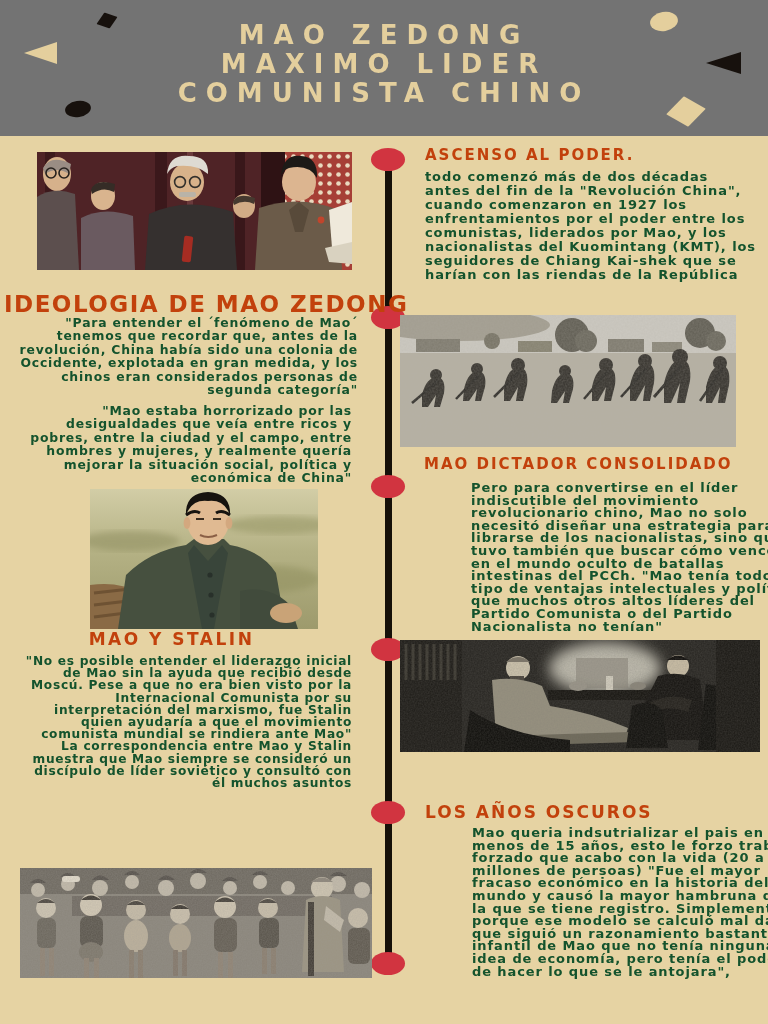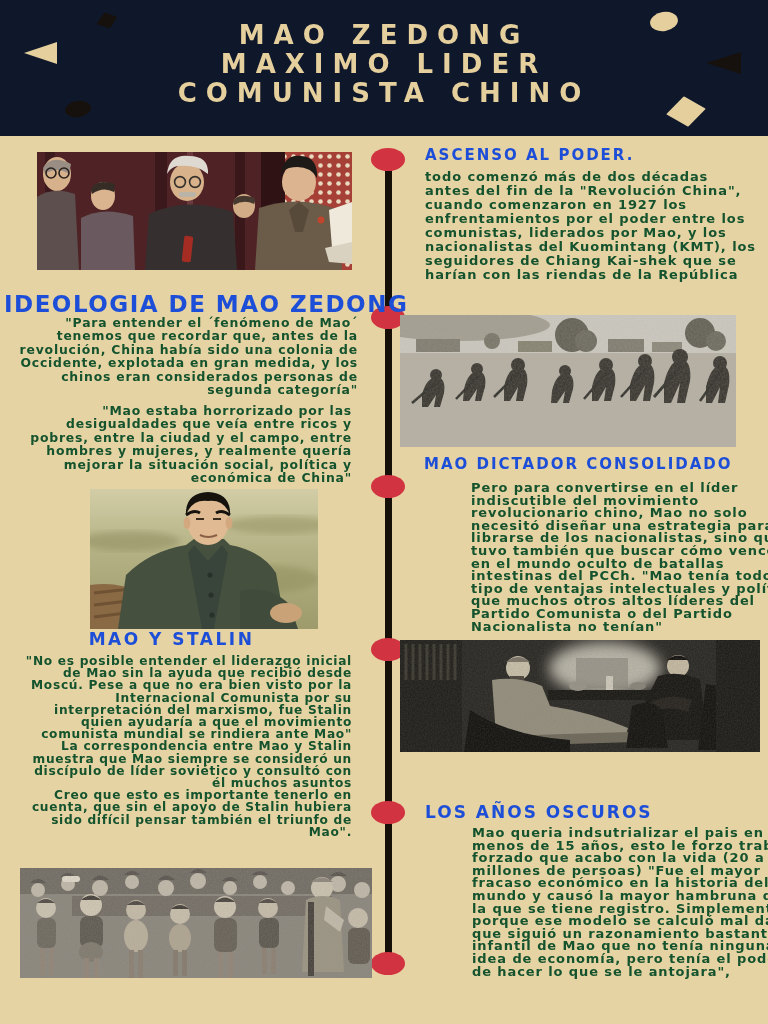--- a/index.html
+++ b/index.html
@@ -2,37 +2,37 @@
 <html><head>
 <meta charset="utf-8">
 <style>
   html,body{margin:0;padding:0;}
   #poster{
     position:relative;width:768px;height:1024px;overflow:hidden;
     background:#e6d3a3;
     font-family:"DejaVu Sans","Liberation Sans",sans-serif;
   }
   
-  .header{position:absolute;left:0;top:0;width:768px;height:136px;background:#0f172a;}
+  .header{position:absolute;left:0;top:0;width:768px;height:136px;background:#737373;}
   .title{
     position:absolute;left:0;top:21px;width:768px;text-align:center;
     color:#e4cf9d;font-weight:bold;font-size:26px;line-height:29px;letter-spacing:9px;
   }
   
   .shape{position:absolute;}
   .blk{background:#17110d;}
   .crm{background:#e4cf9d;}
   .tri-left{clip-path:polygon(0 50%,100% 0,100% 100%);}
   .diamond{clip-path:polygon(50% 0,100% 50%,50% 100%,0 50%);}
   .ellipse{border-radius:50%;}
   
   .tl-line{position:absolute;left:385px;top:158px;width:7px;height:810px;background:#161009;}
   .tl-dot{position:absolute;left:371px;width:34px;height:23px;border-radius:50%;background:#d13440;}
   
-  .sec-title{position:absolute;color:#1d4ed8;font-weight:bold;letter-spacing:1.5px;white-space:nowrap;}
+  .sec-title{position:absolute;color:#c2410c;font-weight:bold;letter-spacing:1.5px;white-space:nowrap;}
   .body-txt{position:absolute;color:#14532d;font-weight:bold;}
   .body-txt p{margin:0;}
   .r-align{text-align:right;}
   .left-col{font-size:12.4px;line-height:13.4px;letter-spacing:0.8px;}
   .stalin-col{font-size:12.2px;line-height:12.2px;letter-spacing:0.7px;}
   .right-col{font-size:13px;line-height:14px;letter-spacing:0.9px;}
   .tight{line-height:12.6px;margin-left:47px;}
   .photo{position:absolute;display:block;}
 </style>
 </head>
@@ -146,21 +146,20 @@
     <path d="M106 30 L114 30 M123 30 L131 30" stroke="#3a2d20" stroke-width="2.2"></path>
     <path d="M110 46 Q118 50 127 46" stroke="#8a5f45" stroke-width="2" fill="none"></path>
     <ellipse cx="97" cy="34" rx="3.4" ry="6" fill="#d3a87f"></ellipse>
     <ellipse cx="139" cy="34" rx="3.4" ry="6" fill="#d3a87f"></ellipse>
   </svg>
 
   <div class="sec-title" style="left:0;top:629px;width:343px;text-align:center;font-size:17px;letter-spacing:2.5px;">MAO Y STALIN</div>
   <div class="body-txt stalin-col r-align" style="left:25px;top:655px;width:327px;">
     <p>"No es posible entender el liderazgo inicial de Mao sin la ayuda que recibió desde Moscú. Pese a que no era bien visto por la Internacional Comunista por su interpretación del marxismo, fue Stalin quien ayudaría a que el movimiento comunista mundial se rindiera ante Mao"</p>
     <p>La correspondencia entre Mao y Stalin muestra que Mao siempre se consideró un discípulo de líder soviético y consultó con él muchos asuntos</p>
-    <p>Creo que esto es importante tenerlo en cuenta, que sin el apoyo de Stalin hubiera sido difícil pensar también el triunfo de Mao".</p>
   </div>
 
   <svg class="photo" style="left:20px;top:868px;" width="352" height="110" viewBox="0 0 352 110">
     <defs>
       <filter id="grain1">
         <feTurbulence type="fractalNoise" baseFrequency="0.8" numOctaves="2" result="n"></feTurbulence>
         <feColorMatrix in="n" type="matrix" values="0 0 0 0 0.35 0 0 0 0 0.33 0 0 0 0 0.30 0 0 0 0.35 0"></feColorMatrix>
       </filter>
     </defs>
     <rect width="352" height="110" fill="#8a857b"></rect>

